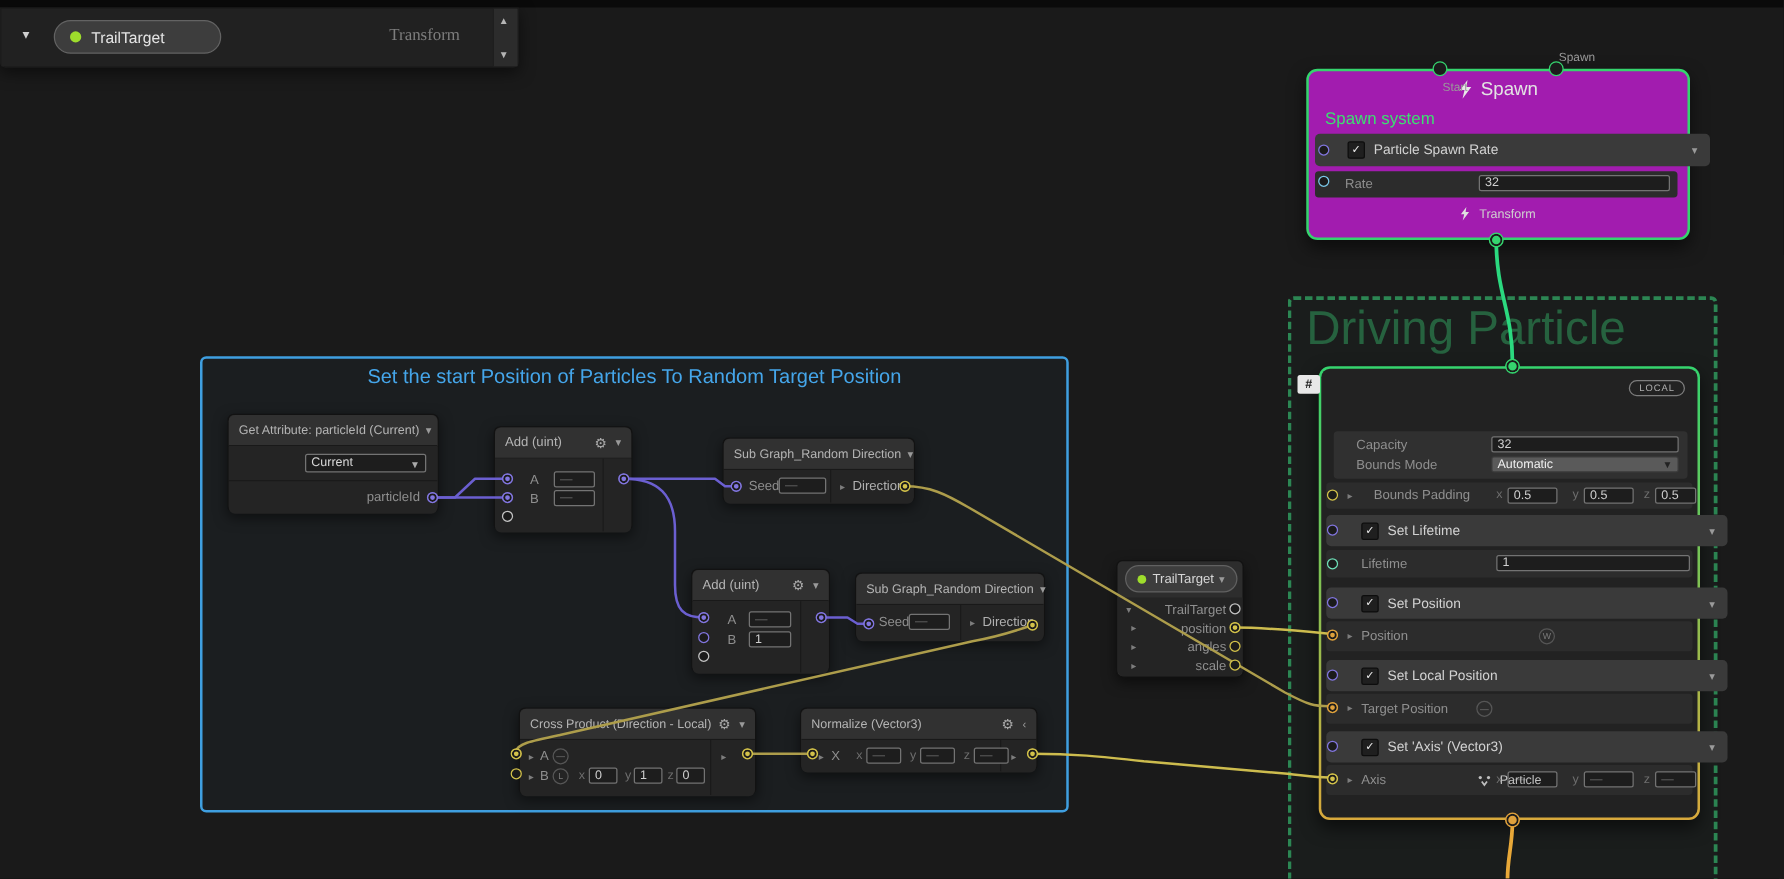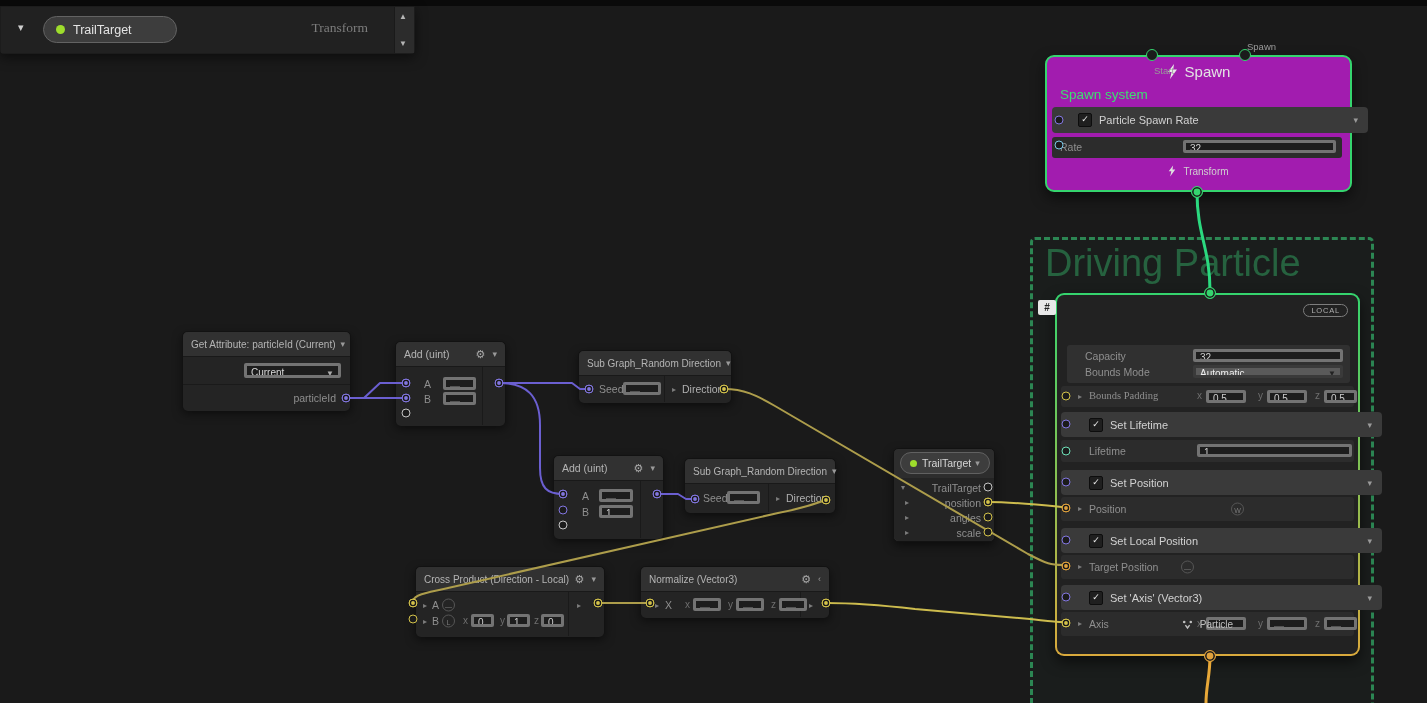--- a/index.html
+++ b/index.html
@@ -16,21 +16,21 @@
   
   .node{position:absolute;background:#272727;border:1px solid #121212;border-radius:5px;z-index:10;
         box-shadow:0 4px 10px rgba(0,0,0,.5);font-size:11px;box-sizing:border-box;}
   .ntitle{display:flex;align-items:center;gap:5px;padding:0 8px;height:24px;background:#313131;
           border-bottom:1px solid #191919;border-radius:5px 5px 0 0;color:#b4b4b4;white-space:nowrap;font-size:10.5px;}
   .ntitle .sp{margin-left:auto;display:flex;gap:7px;align-items:center;color:#9a9a9a;}
   .nbody{position:relative;background:#242424;border-radius:0 0 5px 5px;}
   .gear{font-size:11px;color:#a8a8a8;}
   .chev{font-size:9px;color:#9a9a9a;}
   .exp{font-size:8px;color:#7d7d7d;}
-  .fld{position:absolute;background:#1d1d1d;border:3px solid #737373;border-radius:2px;color:#cfcfcf;
+  .fld{position:absolute;background:#1d1d1d;border:1px solid #737373;border-radius:2px;color:#cfcfcf;
        font-size:10px;line-height:12px;height:13px;padding:0 4px;box-sizing:border-box;white-space:nowrap;overflow:hidden;}
   .fld.dim{color:#666;}
   .axl{position:absolute;font-size:10px;color:#6e6e6e;}
   .glabel{position:absolute;font-size:10.5px;color:#8f8f8f;white-space:nowrap;}
   .divv{position:absolute;top:24px;bottom:1px;width:0;border-left:1px solid #1a1a1a;}
   .badgec{position:absolute;width:13px;height:13px;border-radius:50%;border:1px solid #565656;color:#7a7a7a;
           font-size:7px;line-height:13px;text-align:center;box-sizing:border-box;transform:translate(0,-50%);}
   
   .ctx{position:absolute;border-radius:9px;z-index:10;box-shadow:0 6px 14px rgba(0,0,0,.55);box-sizing:border-box;}
   .ctx .inner{position:absolute;inset:2px;background:#222222;border-radius:7px;}
@@ -79,20 +79,23 @@
   .bbscroll .dn{position:absolute;left:4px;bottom:5px;font-size:8px;color:#b5b5b5;}
   .flowlbl{position:absolute;font-size:9.5px;color:#9a9a9a;z-index:12;white-space:nowrap;}
   .bolt{display:inline-block;}
 </style>
 </head>
 <body>
 
 <div class="canvas">
   <div class="topstrip"></div>
 
+  <div class="group blue" style="left:160px;top:285px;width:695px;height:365px;">
+    <div class="gtitle">Set the start Position of Particles To Random Target Position</div>
+  </div>
   <div class="group drv" style="left:1030px;top:237px;width:344px;height:523px;">
     <div class="drvtitle">Driving Particle</div>
   </div>
 
   <div class="flowlbl" style="left:1154px;top:41px;margin-top:24px;">Start</div>
   <div class="flowlbl" style="left:1247px;top:41px;">Spawn</div>
 
   <div class="ctx spawn" style="left:1045px;top:55px;width:307px;height:137px;">
     <div class="ctxtitle" style="top:6px;font-size:15px;">
       <svg class="bolt" width="11" height="15" viewBox="0 0 11 15">
@@ -100,21 +103,21 @@
         </svg>
       <span>Spawn</span>
     </div>
     <div class="abs" style="left:13px;top:30px;font-size:13.5px;color:#3ddf71;">Spawn system</div>
     <div class="blk" style="left:5px;top:50px;width:290px;height:26px;padding-left:26px;">
       <span class="cbx">✓</span>
       <span>Particle Spawn Rate</span>
       <span class="blkchev">▾</span>
     </div>
     <div class="rowp" style="left:5px;top:80px;width:290px;height:21px;">
-      <span class="glabel" style="left:8px;top:4px;">Rate</span>
+      <span class="glabel" style="left:24px;top:4px;">Rate</span>
       <div class="fld" style="left:131px;top:3px;width:153px;">32</div>
     </div>
     <div class="ctxtitle" style="top:108px;font-size:10px;color:#cfcfcf;">
       <svg class="bolt" width="8" height="12" viewBox="0 0 11 15">
           <path d="M7 0 L1 8 H4.6 L3 15 L10 5.5 H6.2 Z" fill="#e0e0e0"></path>
         </svg>
       <span>Transform</span>
     </div>
   </div>
 
@@ -128,21 +131,21 @@
         <div class="fld" style="left:126px;top:4px;width:150px;">32</div>
         <span class="glabel" style="left:18px;top:21px;">Bounds Mode</span>
         <div class="fld" style="left:126px;top:20px;width:150px;background:#5a5a5a;border-color:#3a3a3a;color:#efefef;">
           <span>Automatic</span>
           <span style="position:absolute;right:4px;top:0;color:#222;font-size:8px;">▼</span>
         </div>
       </div>
 
       <div class="rowp" style="left:4px;top:91px;width:293px;height:21px;">
         <span class="exp" style="position:absolute;left:17px;top:6px;">▸</span>
-        <span class="glabel" style="left:28px;top:4px;font-family:Liberation Serif, serif;">Bounds Padding</span>
+        <span class="glabel" style="left:38px;top:4px;">Bounds Padding</span>
         <span class="axl" style="left:136px;top:4px;">x</span>
         <div class="fld" style="left:145px;top:4px;width:40px;">0.5</div>
         <span class="axl" style="left:197px;top:4px;">y</span>
         <div class="fld" style="left:206px;top:4px;width:40px;">0.5</div>
         <span class="axl" style="left:254px;top:4px;">z</span>
         <div class="fld" style="left:263px;top:4px;width:33px;">0.5</div>
       </div>
 
       <div class="blk" style="left:4px;top:117px;width:293px;height:25px;padding-left:28px;font-size:11px;">
         <span class="cbx">✓</span>

